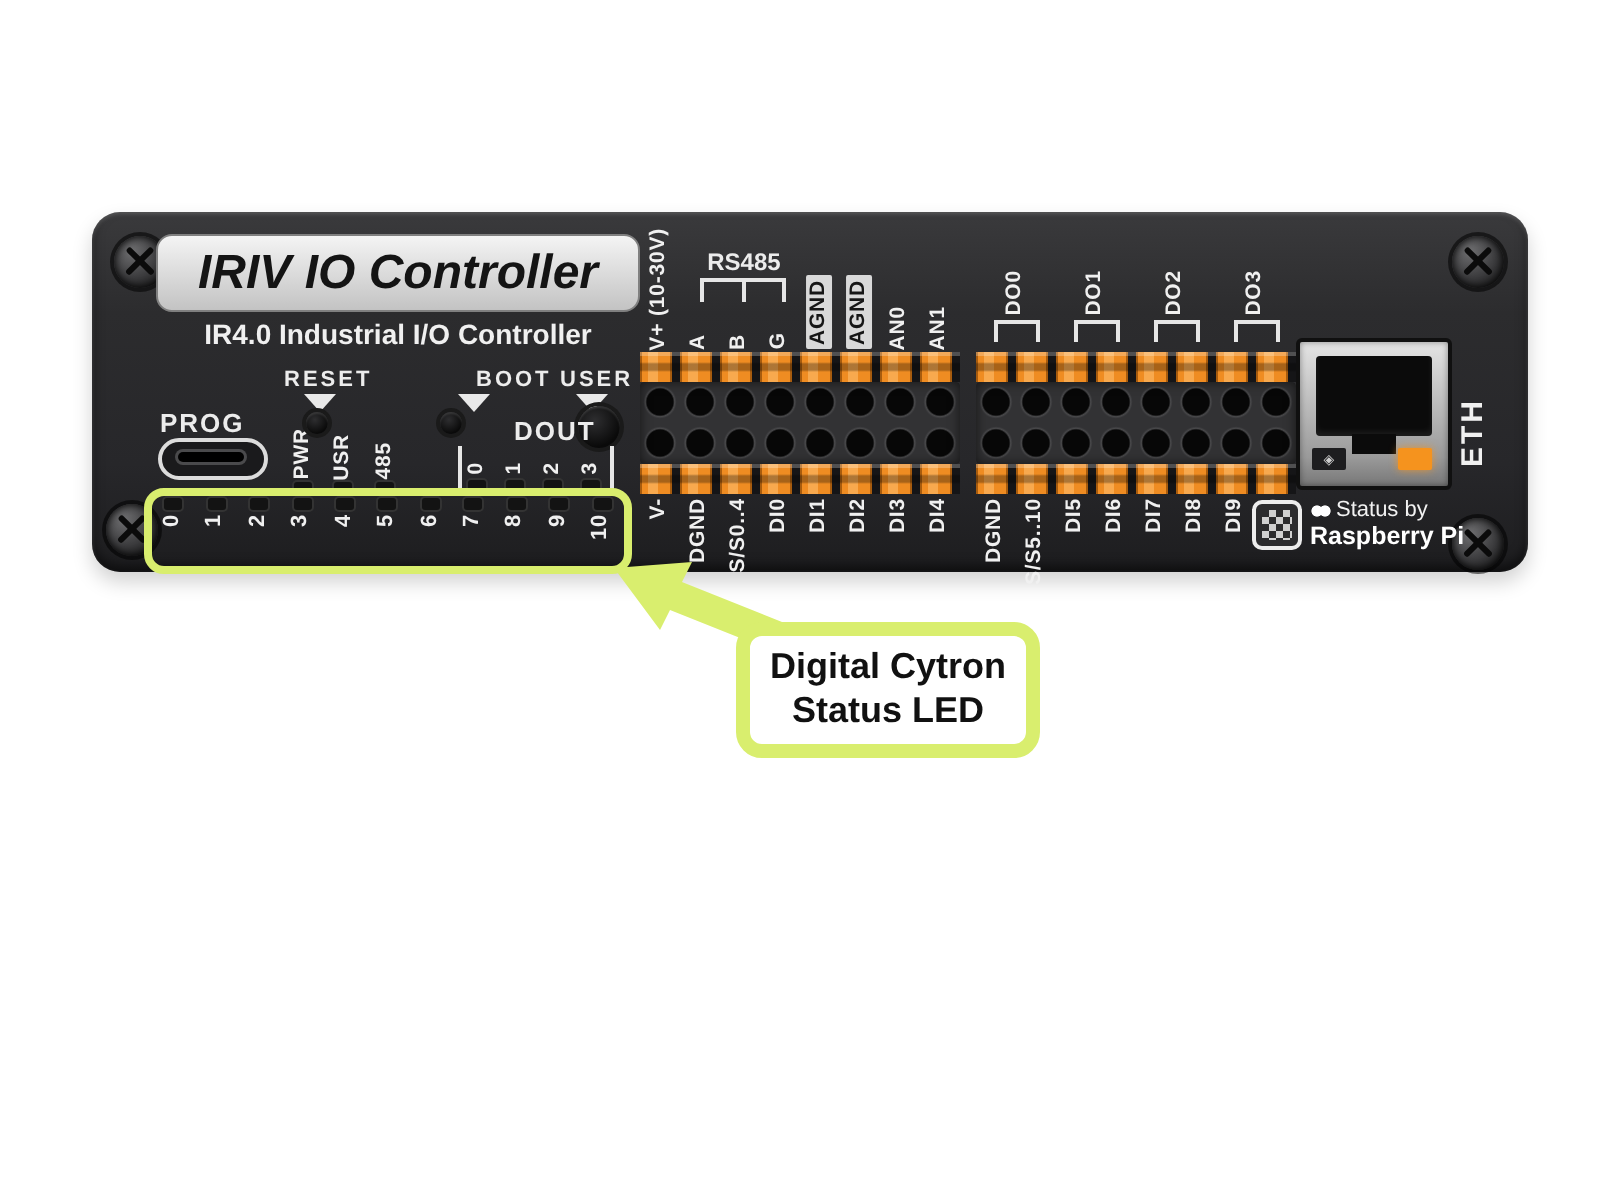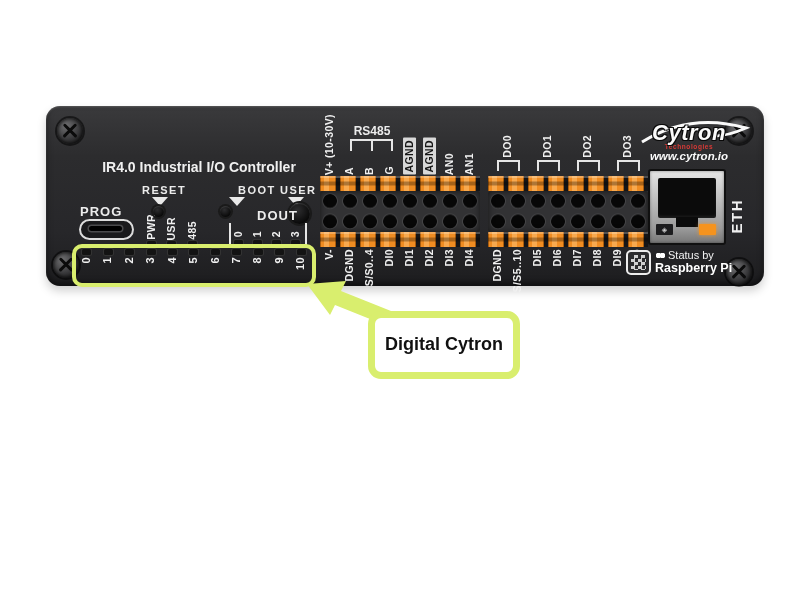--- a/index.html
+++ b/index.html
@@ -130,20 +130,23 @@
 
 <div class="canvas">
 
   <div class="device"></div>
 
   <div class="screw" style="left:57px;top:118px;"></div>
   <div class="screw" style="left:726px;top:118px;"></div>
   <div class="screw" style="left:53px;top:252px;"></div>
   <div class="screw" style="left:726px;top:259px;"></div>
 
+  <div class="plate">
+    <span>IRIV IO Controller</span>
+  </div>
   <div class="subtitle">IR4.0 Industrial I/O Controller</div>
 
   <div class="hdr" style="left:142px;top:184px;">RESET</div>
   <div class="tri" style="left:152px;top:197px;"></div>
   <div class="hdr" style="left:221px;top:184px;margin-left:17px;">BOOT</div>
   <div class="tri" style="left:229px;top:197px;"></div>
   <div class="hdr" style="left:280px;top:184px;">USER</div>
   <div class="tri" style="left:288px;top:197px;"></div>
 
   <div class="prog">PROG</div>
@@ -403,40 +406,33 @@
     <div class="eth-open"></div>
     <div class="eth-ind-l">◈</div>
     <div class="eth-ind-r"></div>
   </div>
   <div class="vcols b-align eth-label-wrap">
     <div class="col">
         <span class="vtext">ETH</span>
       </div>
   </div>
 
-  <div class="brand">
-    <svg class="brand-swoosh" width="126" height="36">
-      <path d="M14 28 Q62 -2 118 14 Q100 22 86 22" fill="none" stroke="#fafafa" stroke-width="3"></path>
-    </svg>
-    <div class="brand-name">Cytron</div>
-    <div class="brand-div">Technologies</div>
-    <div class="brand-url">www.cytron.io</div>
-  </div>
 
   <div class="powered">
     <div class="qr-icon"></div>
     <div class="pb-text">
       <div class="pb-line1">
         <span class="rpi-glyph"></span>
         <span>Status by</span>
       </div>
       <div class="pb-line2">Raspberry Pi</div>
     </div>
   </div>
 
   <svg class="arrow-svg">
     <polygon points="307,284 346,281 341,291 396,313 390,327 335,305 330,315"></polygon>
   </svg>
   <div class="callout">
     <div>Digital Cytron</div>
+    <div>Status LED</div>
   </div>
 
 </div>
 
 </body></html>

